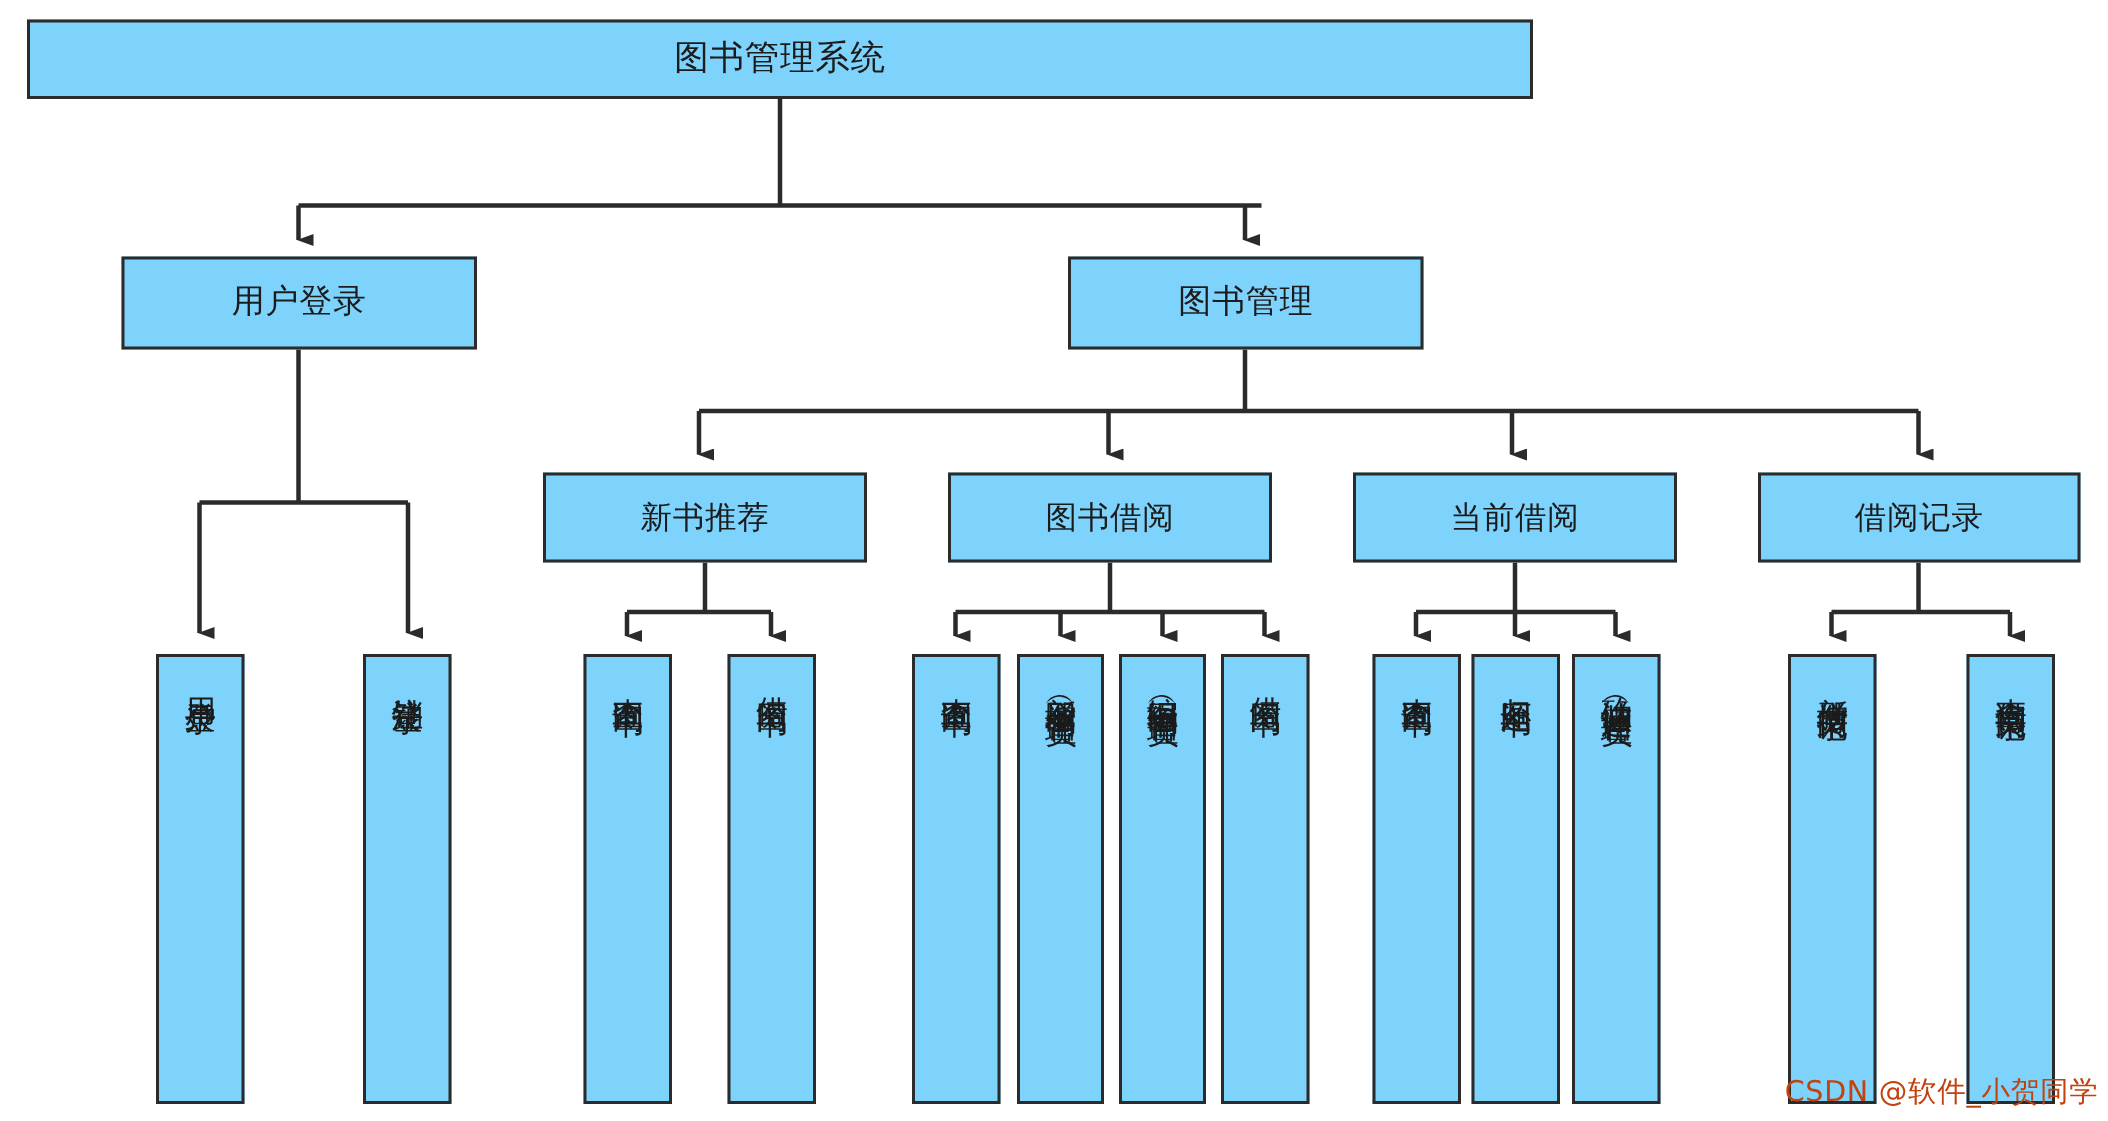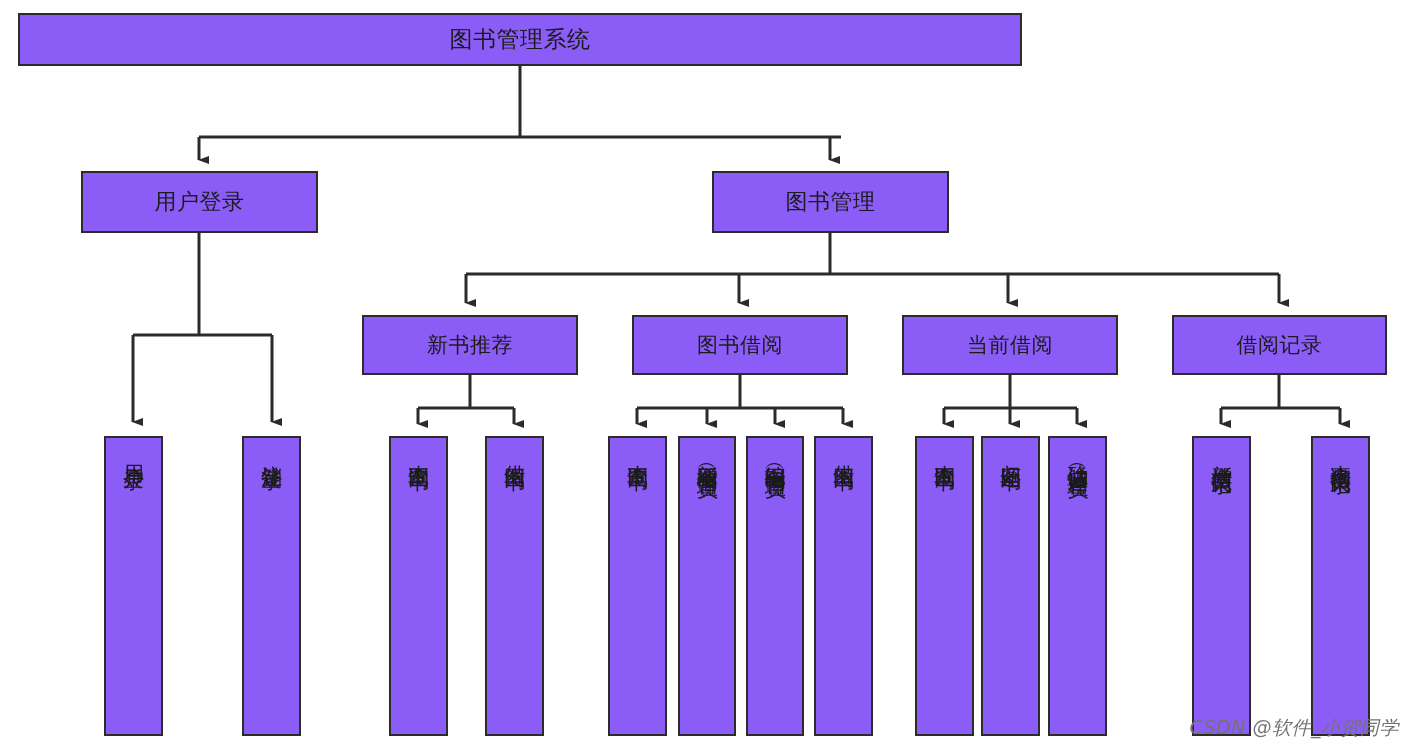--- a/index.html
+++ b/index.html
@@ -22,21 +22,21 @@
     left: 0;
     top: 0;
     width: 1405px;
     height: 747px;
     pointer-events: none;
   }
   .node {
     position: absolute;
     box-sizing: border-box;
     border: 2.5px solid #2b2b2b;
-    background: #8b5cf6;
+    background: #7dd3fc;
     display: flex;
     align-items: center;
     justify-content: center;
     color: #1b1b1b;
   }
   .node .label {
     font-size: 22px;
     line-height: 1.15;
     letter-spacing: 0.5px;
     white-space: nowrap;
@@ -60,24 +60,23 @@
     white-space: normal;
     max-height: 282px;
   }
   .node.leaf.tall .label { max-height: 288px; }
 
   .watermark {
     position: absolute;
     right: 6px;
     bottom: 6px;
     font-size: 19px;
-    color: #737373;
+    color: #c2410c;
     letter-spacing: 0.5px;
     white-space: nowrap;
-    font-style: italic;
   }
 </style>
 </head>
 <body>
 
 <div id="canvas">
 
   <svg class="edges" viewBox="0 0 1405 747">
     <defs>
       <marker id="arrow" markerWidth="10" markerHeight="12" refX="4" refY="10" orient="auto" markerUnits="userSpaceOnUse">

